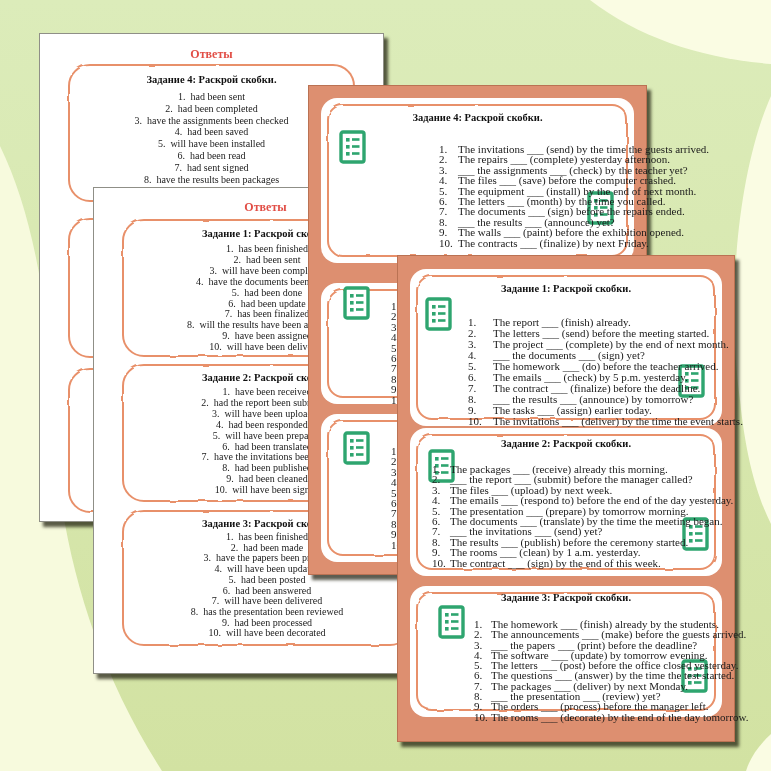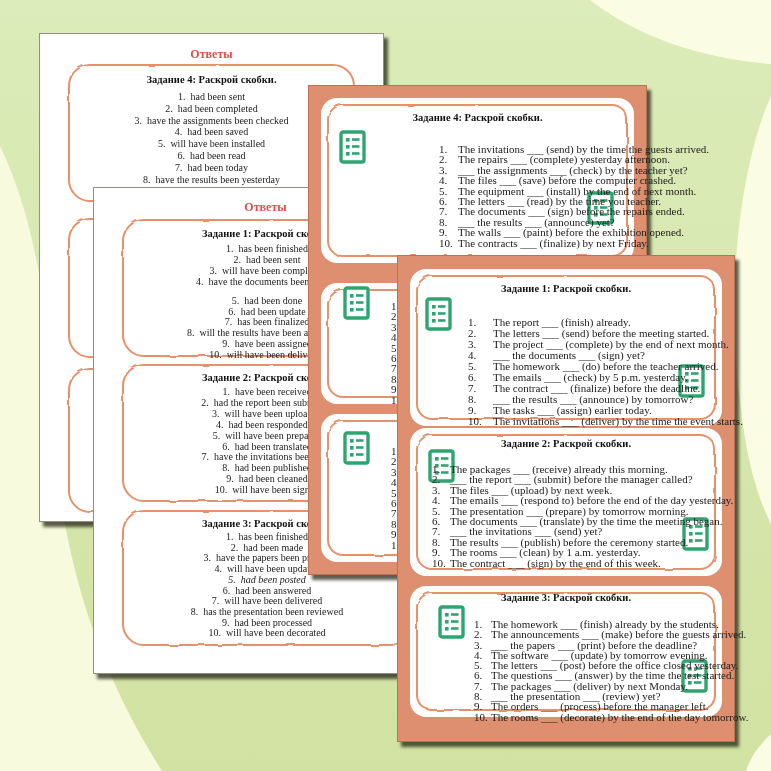--- a/index.html
+++ b/index.html
@@ -71,22 +71,22 @@
     <div class="wavy"></div>
     <div class="abox-title" style="top:10px;">Задание 4: Раскрой скобки.</div>
     <div class="alist" style="top:27px;">
 
     <div class="ai">had been sent</div>
           <div class="ai">had been completed</div>
           <div class="ai">have the assignments been checked</div>
           <div class="ai">had been saved</div>
           <div class="ai">will have been installed</div>
           <div class="ai">had been read</div>
-          <div class="ai">had been today</div>
-          <div class="ai">have the results been yesterday</div>
+          <div class="ai">had sent signed</div>
+          <div class="ai">have the results been packages</div>
           <div class="ai">had been painted</div>
         </div>
   </div>
   <div class="abox" style="left:28px;top:184px;width:287px;height:140px;">
     <div class="wavy"></div>
   </div>
   <div class="abox" style="left:28px;top:334px;width:287px;height:145px;">
     <div class="wavy"></div>
   </div>
 </div>
@@ -96,21 +96,21 @@
 
   <div class="abox" style="left:28px;top:31px;width:290px;height:138px;">
     <div class="wavy"></div>
     <div class="abox-title" style="top:9px;">Задание 1: Раскрой скобки.</div>
     <div class="alist" style="top:25px;line-height:10.9px;">
 
     <div class="ai" style="line-height:10.9px;">has been finished</div>
           <div class="ai" style="line-height:10.9px;">had been sent</div>
           <div class="ai" style="line-height:10.9px;">will have been completed</div>
           <div class="ai" style="line-height:10.9px;">have the documents been signed</div>
-          <div class="ai" style="line-height:10.9px;margin-top:8px;">had been done</div>
+          <div class="ai" style="line-height:10.9px;">had been done</div>
           <div class="ai" style="line-height:10.9px;">had been update</div>
           <div class="ai" style="line-height:10.9px;">has been finalized</div>
           <div class="ai" style="line-height:10.9px;">will the results have been announced</div>
           <div class="ai" style="line-height:10.9px;">have been assigned</div>
           <div class="ai" style="line-height:10.9px;">will have been delivered</div>
         </div>
   </div>
 
   <div class="abox" style="left:28px;top:176px;width:290px;height:138px;">
     <div class="wavy"></div>
@@ -132,21 +132,21 @@
 
   <div class="abox" style="left:28px;top:322px;width:290px;height:136px;">
     <div class="wavy"></div>
     <div class="abox-title" style="top:8px;">Задание 3: Раскрой скобки.</div>
     <div class="alist" style="top:22px;line-height:10.7px;">
 
     <div class="ai" style="line-height:10.7px;">has been finished</div>
           <div class="ai" style="line-height:10.7px;">had been made</div>
           <div class="ai" style="line-height:10.7px;">have the papers been printed</div>
           <div class="ai" style="line-height:10.7px;">will have been updated</div>
-          <div class="ai" style="line-height:10.7px;font-style:italic;">had been posted</div>
+          <div class="ai" style="line-height:10.7px;">had been posted</div>
           <div class="ai" style="line-height:10.7px;">had been answered</div>
           <div class="ai" style="line-height:10.7px;">will have been delivered</div>
           <div class="ai" style="line-height:10.7px;">has the presentation been reviewed</div>
           <div class="ai" style="line-height:10.7px;">had been processed</div>
           <div class="ai" style="line-height:10.7px;">will have been decorated</div>
         </div>
   </div>
 </div>
 
 <div class="page orange" style="left:308px;top:85px;width:337px;height:488px;">
@@ -172,21 +172,21 @@
       <rect x="7" y="22" width="3.6" height="3.6" fill="#2ea56f"></rect>
           <rect x="13" y="22.2" width="7.5" height="2.6" fill="#2ea56f"></rect>
     </svg>
     <ol class="tlist" style="left:106px;top:34px;">
 
     <li class="ti" style="padding-left:19px;"><span class="tx">The invitations ___ (send) by the time the guests arrived.</span></li>
           <li class="ti" style="padding-left:19px;"><span class="tx">The repairs ___ (complete) yesterday afternoon.</span></li>
           <li class="ti" style="padding-left:19px;"><span class="tx">___ the assignments ___ (check) by the teacher yet?</span></li>
           <li class="ti" style="padding-left:19px;"><span class="tx">The files ___ (save) before the computer crashed.</span></li>
           <li class="ti" style="padding-left:19px;"><span class="tx">The equipment ___ (install) by the end of next month.</span></li>
-          <li class="ti" style="padding-left:19px;"><span class="tx">The letters ___ (read) by the time you teacher.</span></li>
+          <li class="ti" style="padding-left:19px;"><span class="tx">The letters ___ (month) by the time you called.</span></li>
           <li class="ti" style="padding-left:19px;"><span class="tx">The documents ___ (sign) before the repairs ended.</span></li>
           <li class="ti" style="padding-left:19px;"><span class="tx">___ the results ___ (announce) yet?</span></li>
           <li class="ti" style="padding-left:19px;"><span class="tx">The walls ___ (paint) before the exhibition opened.</span></li>
           <li class="ti" style="padding-left:19px;"><span class="tx">The contracts ___ (finalize) by next Friday.</span></li>
         </ol>
   </div>
 
   <div class="panel" style="left:12px;top:197px;width:313px;height:121px;">
     <div class="wavy"></div>
     <svg class="clip" style="left:22px;top:3px;" viewBox="0 0 27 34">

